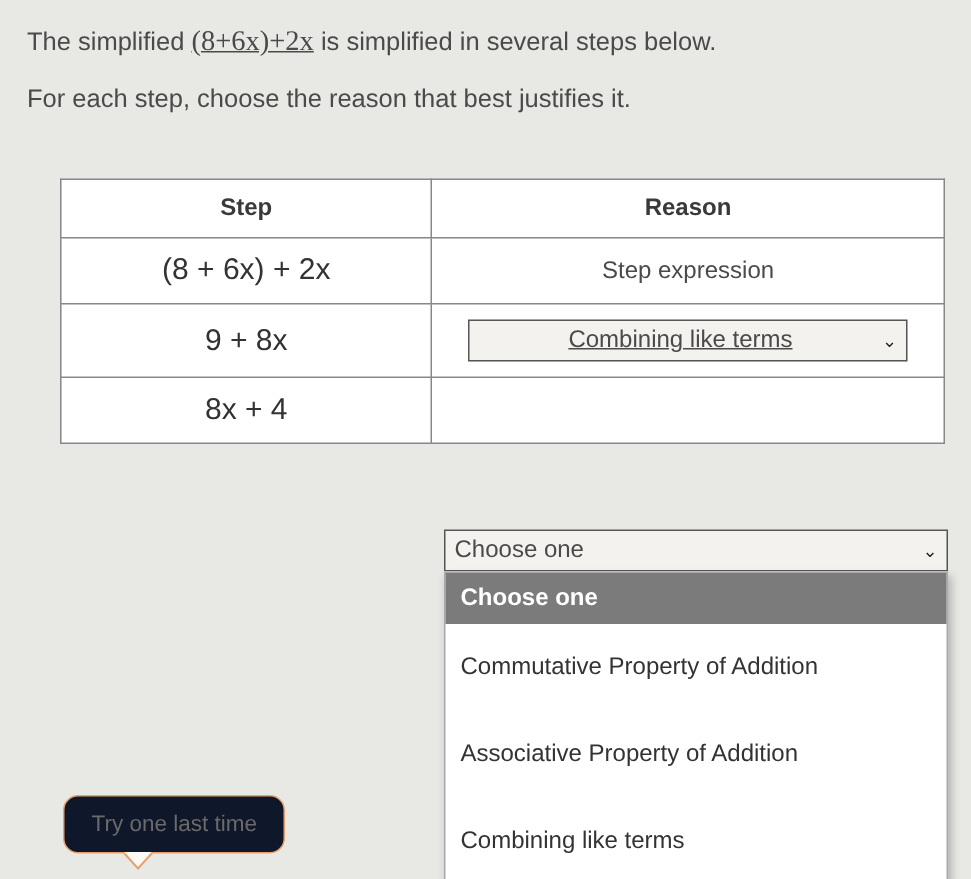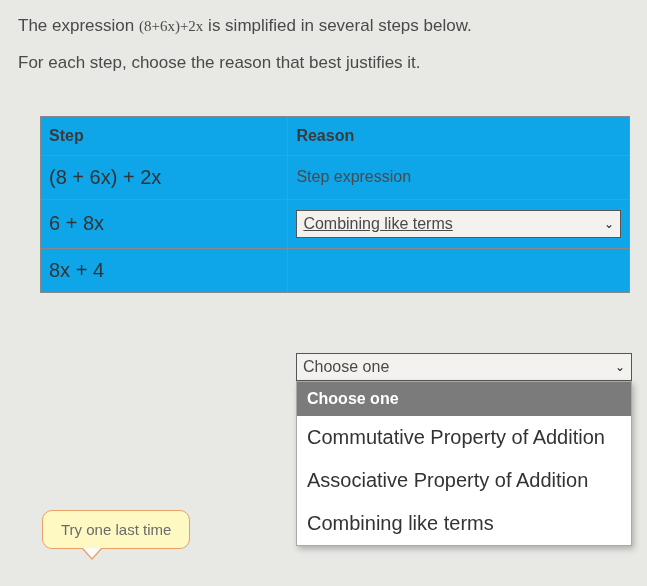--- a/index.html
+++ b/index.html
@@ -7,28 +7,28 @@
   width: 647px;
   height: 586px;
   font-family: Arial, Helvetica, sans-serif;
   background: #e8e8e5;
   color: #4a4a4a;
   padding: 12px 18px;
   overflow: hidden;
   position: relative;
 }
 .inst { font-size: 17px; line-height: 1.7; margin-bottom: 8px; }
-.inst .math { font-family: "Times New Roman", serif; font-size: 15px; }
+.inst .math { font-family: "Times New Roman", serif; font-size: 19px; text-decoration: underline; }
 .tbl { width: 590px; border-collapse: collapse; margin-top: 38px; margin-left: 22px; }
 .tbl td, .tbl th {
   border: 1px solid #888;
-  padding: 10px 8px;
-  text-align: left;
+  padding: 10px 24px;
+  text-align: center;
   vertical-align: middle;
-  background: #0ea5e9;
+  background: #ffffff;
 }
 .tbl th { font-weight: bold; font-size: 16px; color:#3a3a3a; }
 .math-cell { font-family: Liberation Sans, sans-serif; font-size: 20px; color:#333; }
 .sel {
   width: 100%;
   font-size: 16px;
   border: 1px solid #555;
   background: #f4f2ee;
   height: 28px;
   display: flex;
@@ -61,31 +61,31 @@
   box-shadow: 2px 3px 6px rgba(0,0,0,.25);
 }
 .ddlist .hd {
   background: #7b7b7b;
   color: #fff;
   font-weight: bold;
   padding: 8px 10px;
   font-size: 16px;
 }
 .ddlist .opt {
-  padding: 10px 10px;
-  font-size: 20px;
+  padding: 20px 10px;
+  font-size: 16px;
   color: #333;
   cursor: pointer;
 }
 .try {
   position: absolute;
   left: 42px;
-  top: 510px;
+  top: 530px;
   padding: 10px 18px;
-  background: #fef9c3;
+  background: #0f172a;
   color: #6a6a6a;
   font-size: 15px;
   border: 1px solid #e8a06a;
   border-radius: 10px;
 }
 .try::after {
   content: "";
   position: absolute;
   bottom: -10px;
   left: 40px;
@@ -102,36 +102,36 @@
   width: 0; height: 0;
   border-left: 10px solid transparent;
   border-right: 10px solid transparent;
   border-top: 11px solid #e8a06a;
 }
 </style>
 </head>
 <body>
 
 <div class="inst">
-  <span>The expression </span><span class="math">(8+6x)+2x</span><span> is simplified in several steps below.</span>
+  <span>The simplified </span><span class="math">(8+6x)+2x</span><span> is simplified in several steps below.</span>
 </div>
 <div class="inst">For each step, choose the reason that best justifies it.</div>
 
 <table class="tbl">
   <tbody>
       <tr>
     <th style="width:42%">Step</th>
     <th>Reason</th>
   </tr>
   <tr>
     <td class="math-cell">(8 + 6x) + 2x</td>
     <td>Step expression</td>
   </tr>
   <tr>
-    <td class="math-cell">6 + 8x</td>
+    <td class="math-cell">9 + 8x</td>
     <td>
       <div class="sel s2">
         <span class="txt">Combining like terms</span>
         <span class="chev">⌄</span>
       </div>
     </td>
   </tr>
   <tr>
     <td class="math-cell">8x + 4</td>
     <td style="height:42px"></td>

